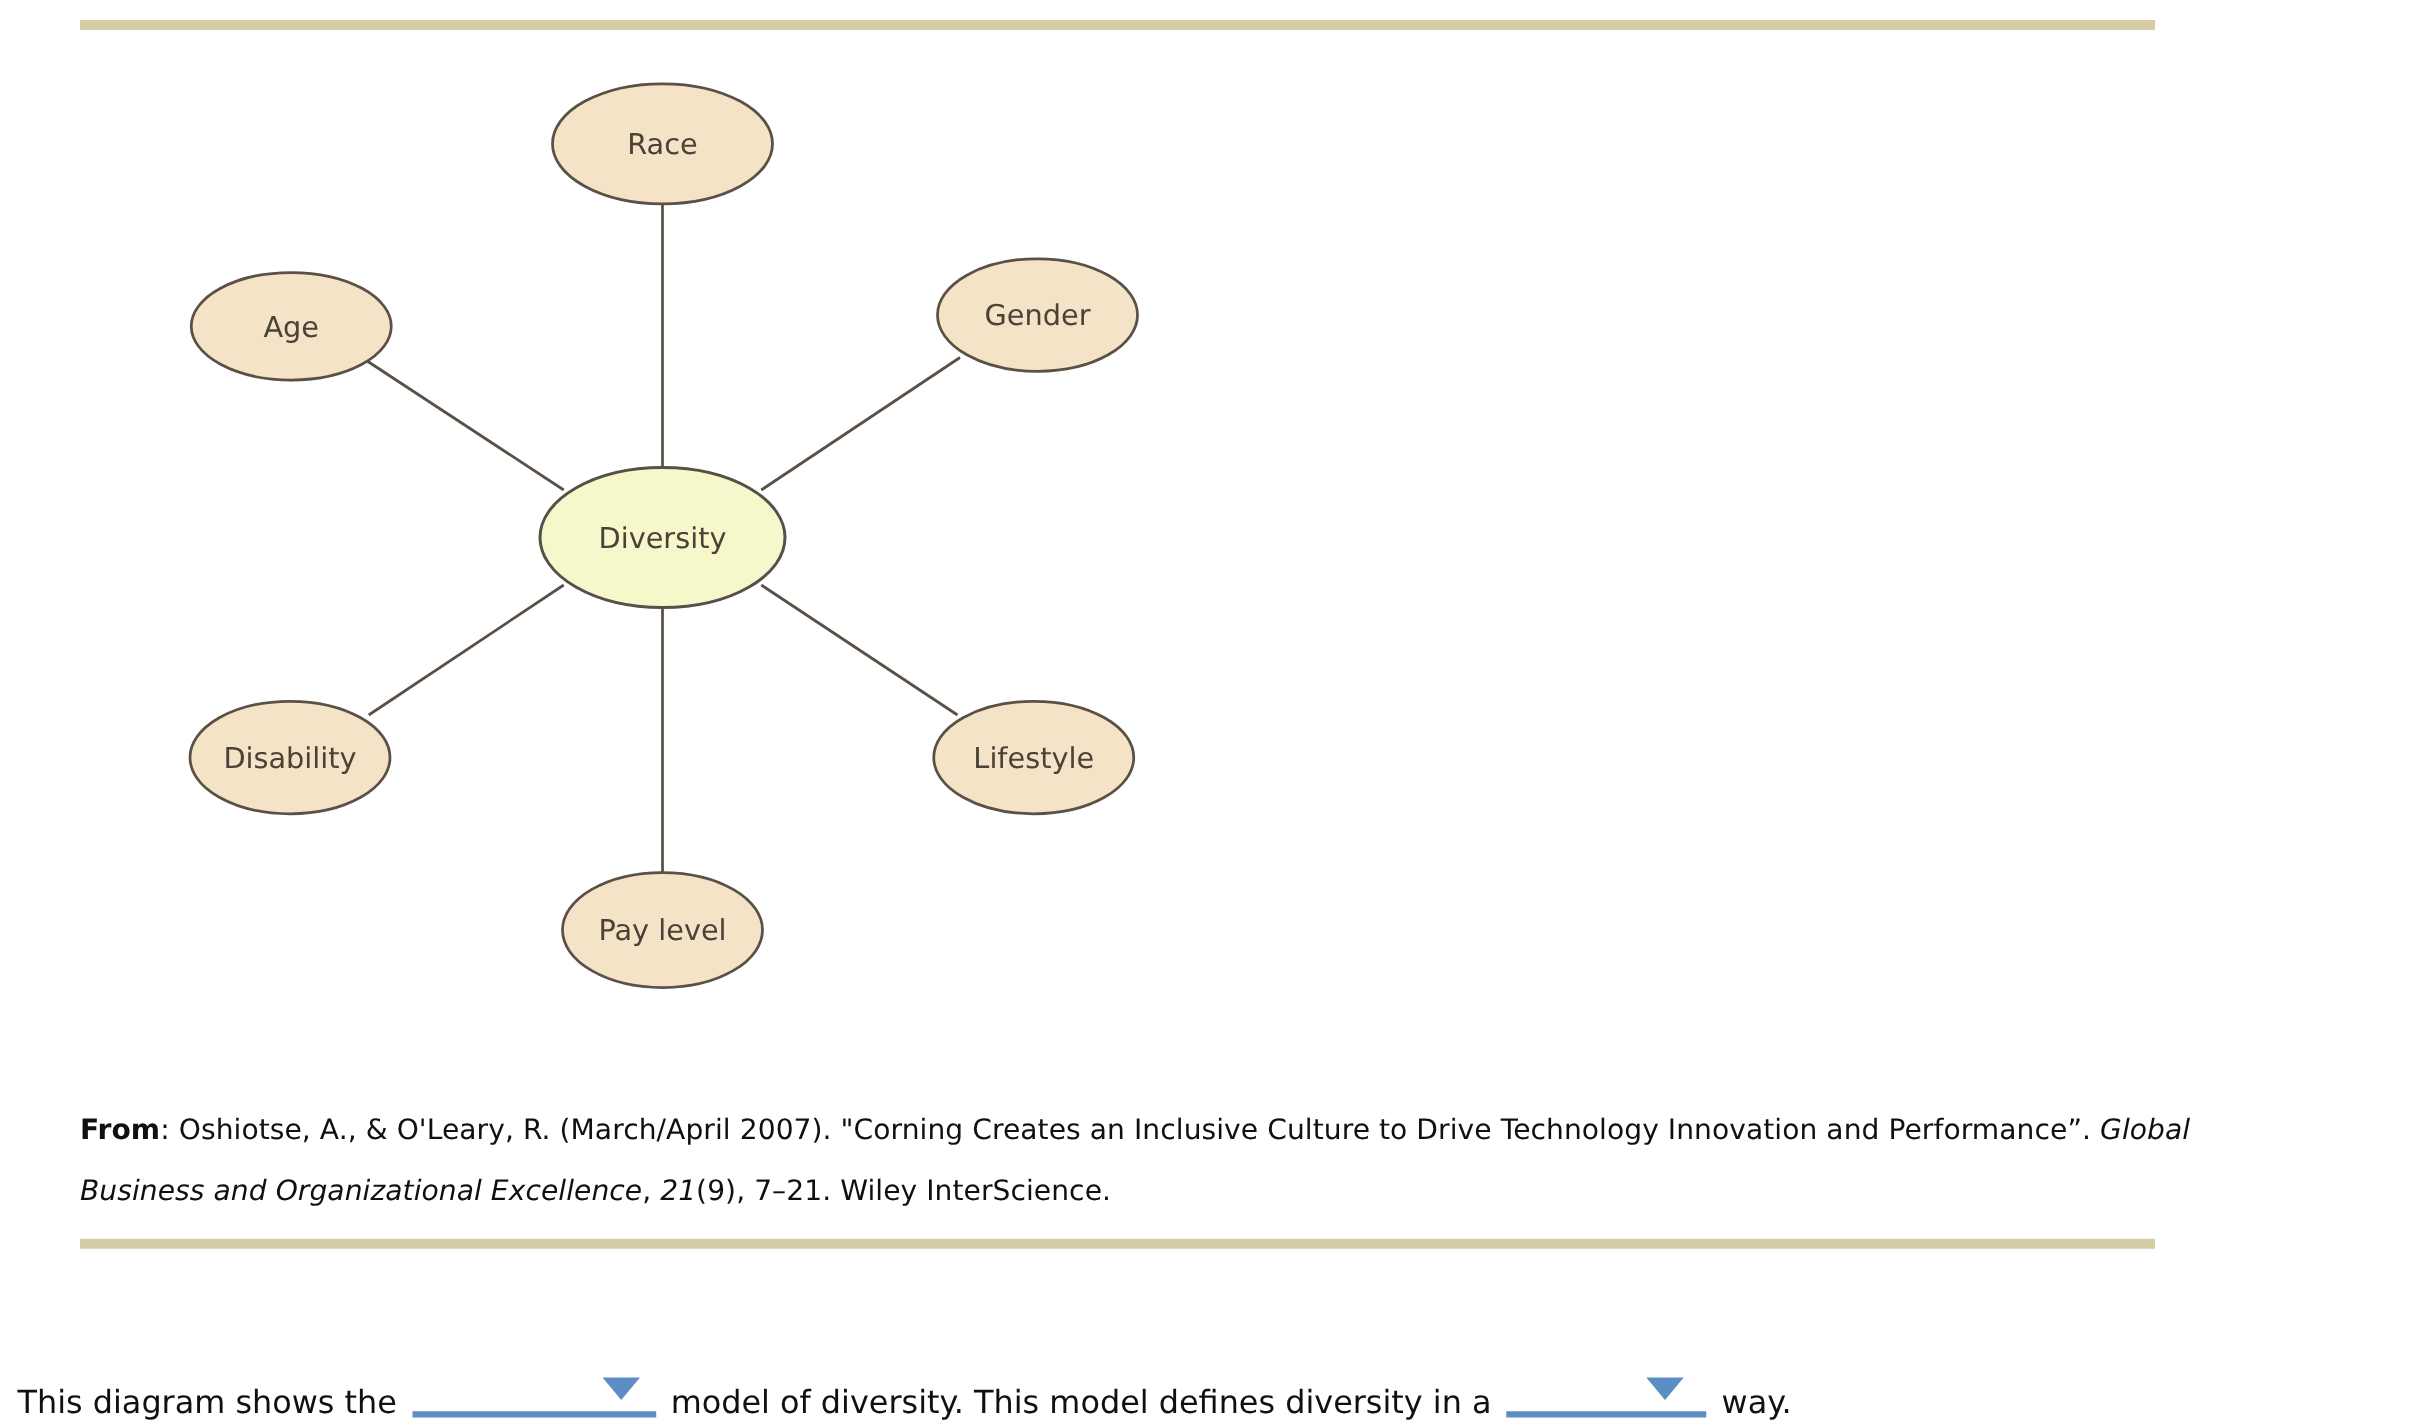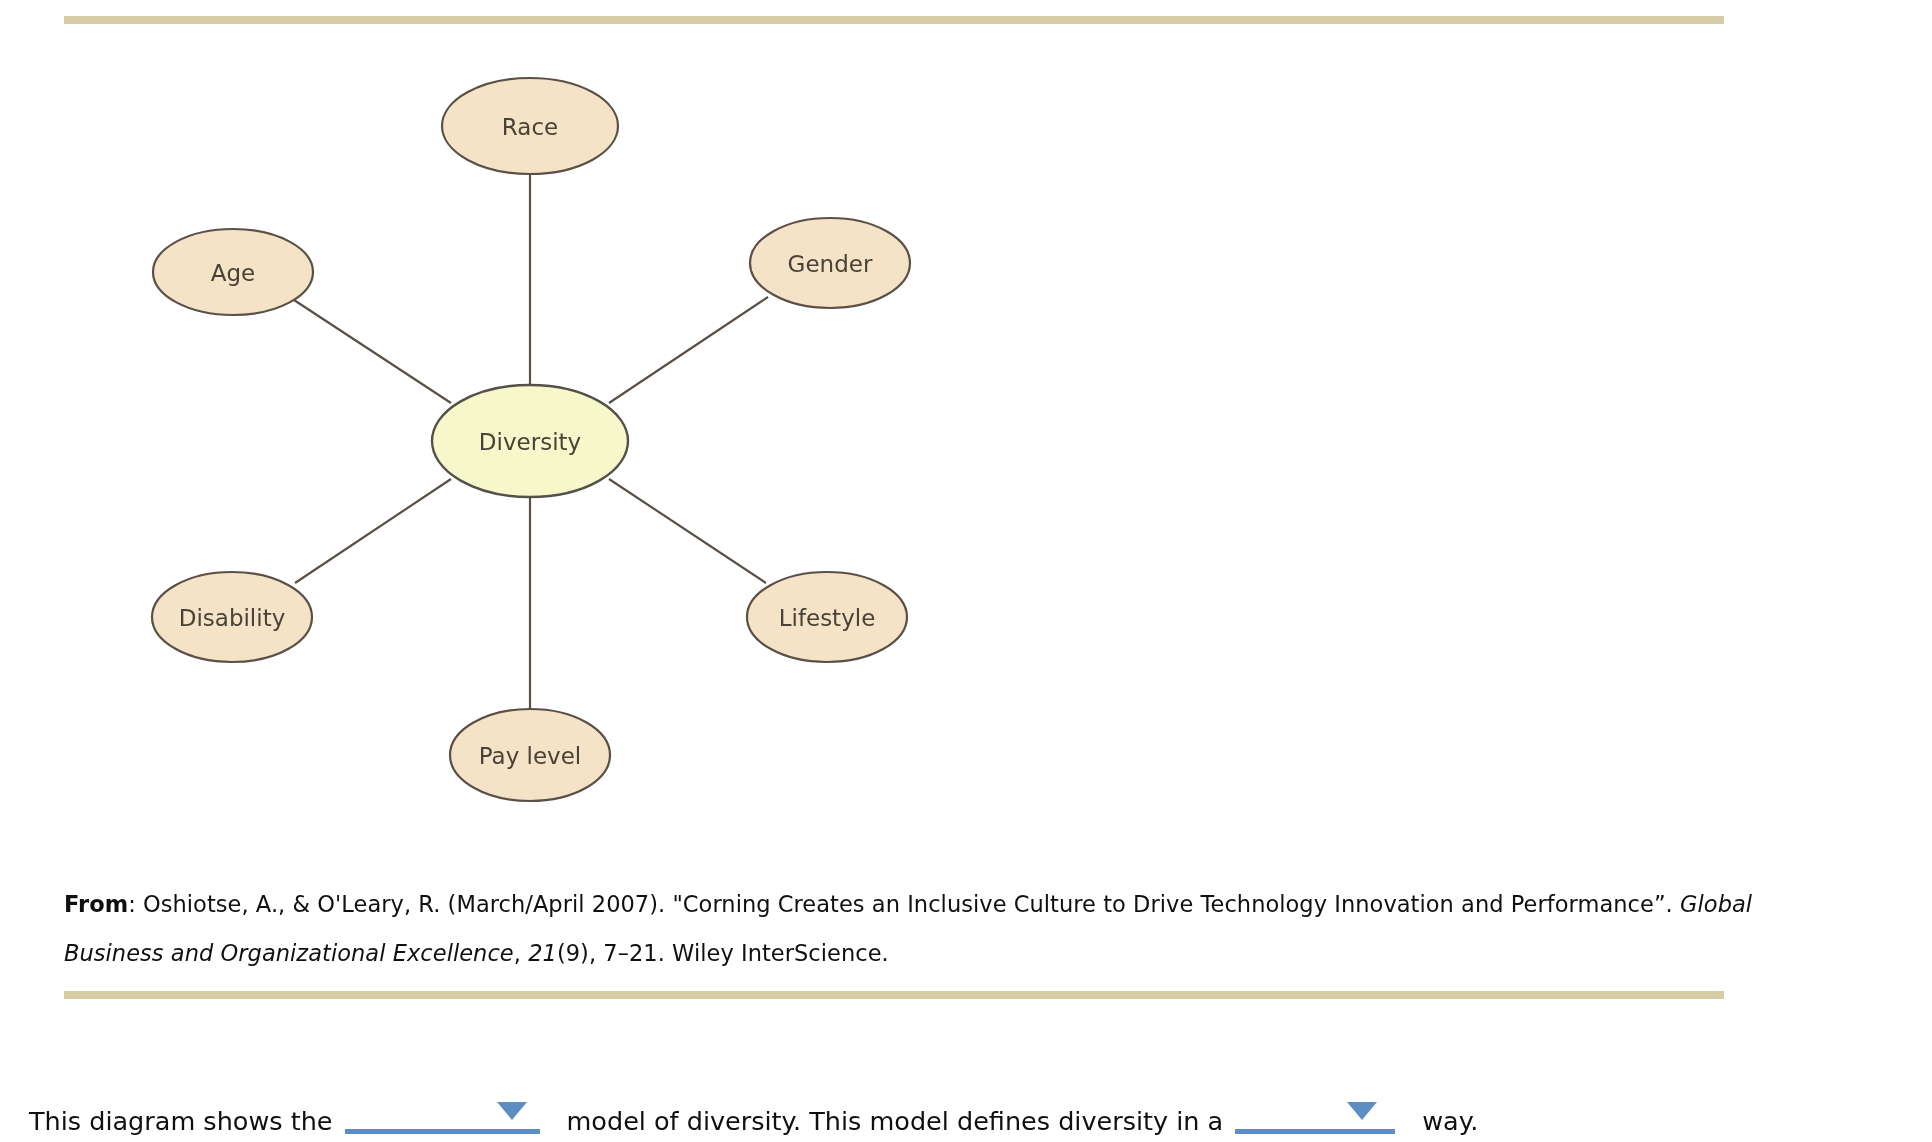--- a/index.html
+++ b/index.html
@@ -25,21 +25,21 @@
     height: 8px;
     background: #d6cca5;
   }
   #rule-top  { top: 16px; }
   #rule-bottom { top: 991px; }
 
   
   #diagram-figure {
     position: absolute;
     left: 0px;
-    top: 51px;
+    top: 40px;
     width: 980px;
     height: 780px;
   }
   #diagram-svg {
     display: block;
     width: 980px;
     height: 780px;
   }
   .node-label {
     font-family: "DejaVu Sans", "Liberation Sans", sans-serif;
@@ -67,21 +67,21 @@
   
   #answer-sentence {
     position: absolute;
     left: 14px;
     top: 1096px;
     font-size: 25.5px;
     line-height: 34px;
     color: #101010;
     white-space: nowrap;
   }
-  #answer-sentence .seg { vertical-align: baseline; margin-left: 15px; }
+  #answer-sentence .seg { vertical-align: baseline; }
 
   .dropdown {
     display: inline-block;
     position: relative;
     vertical-align: baseline;
     height: 34px;
     margin: 0 12px;
   }
   .dropdown .dd-line {
     position: absolute;

